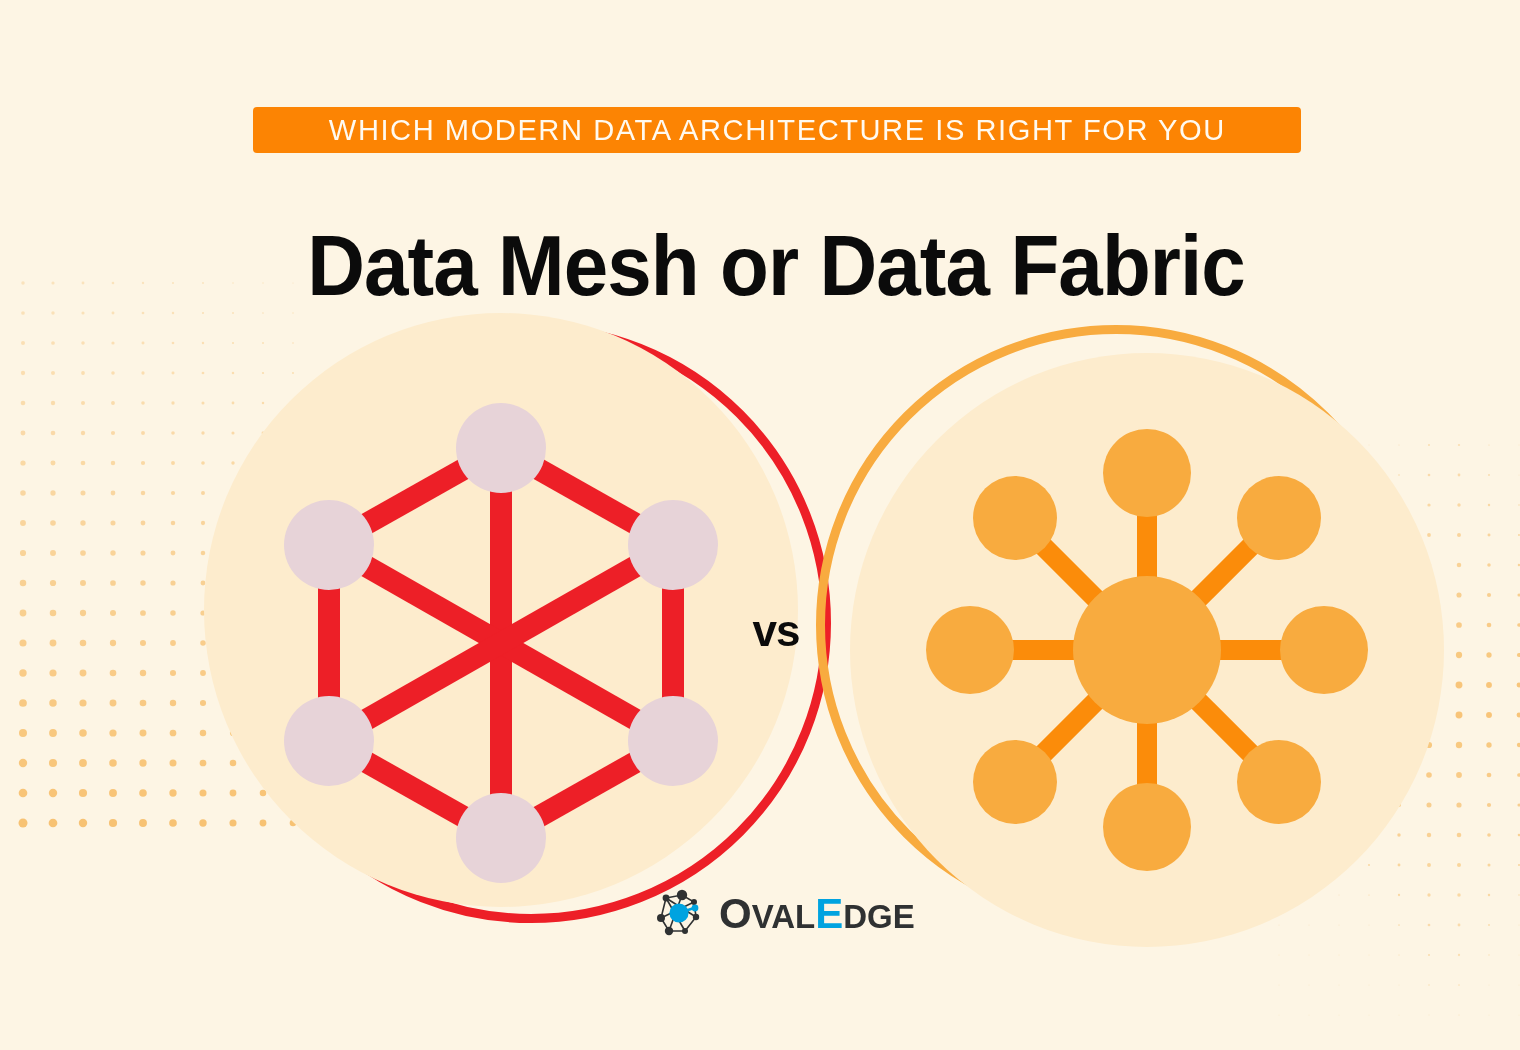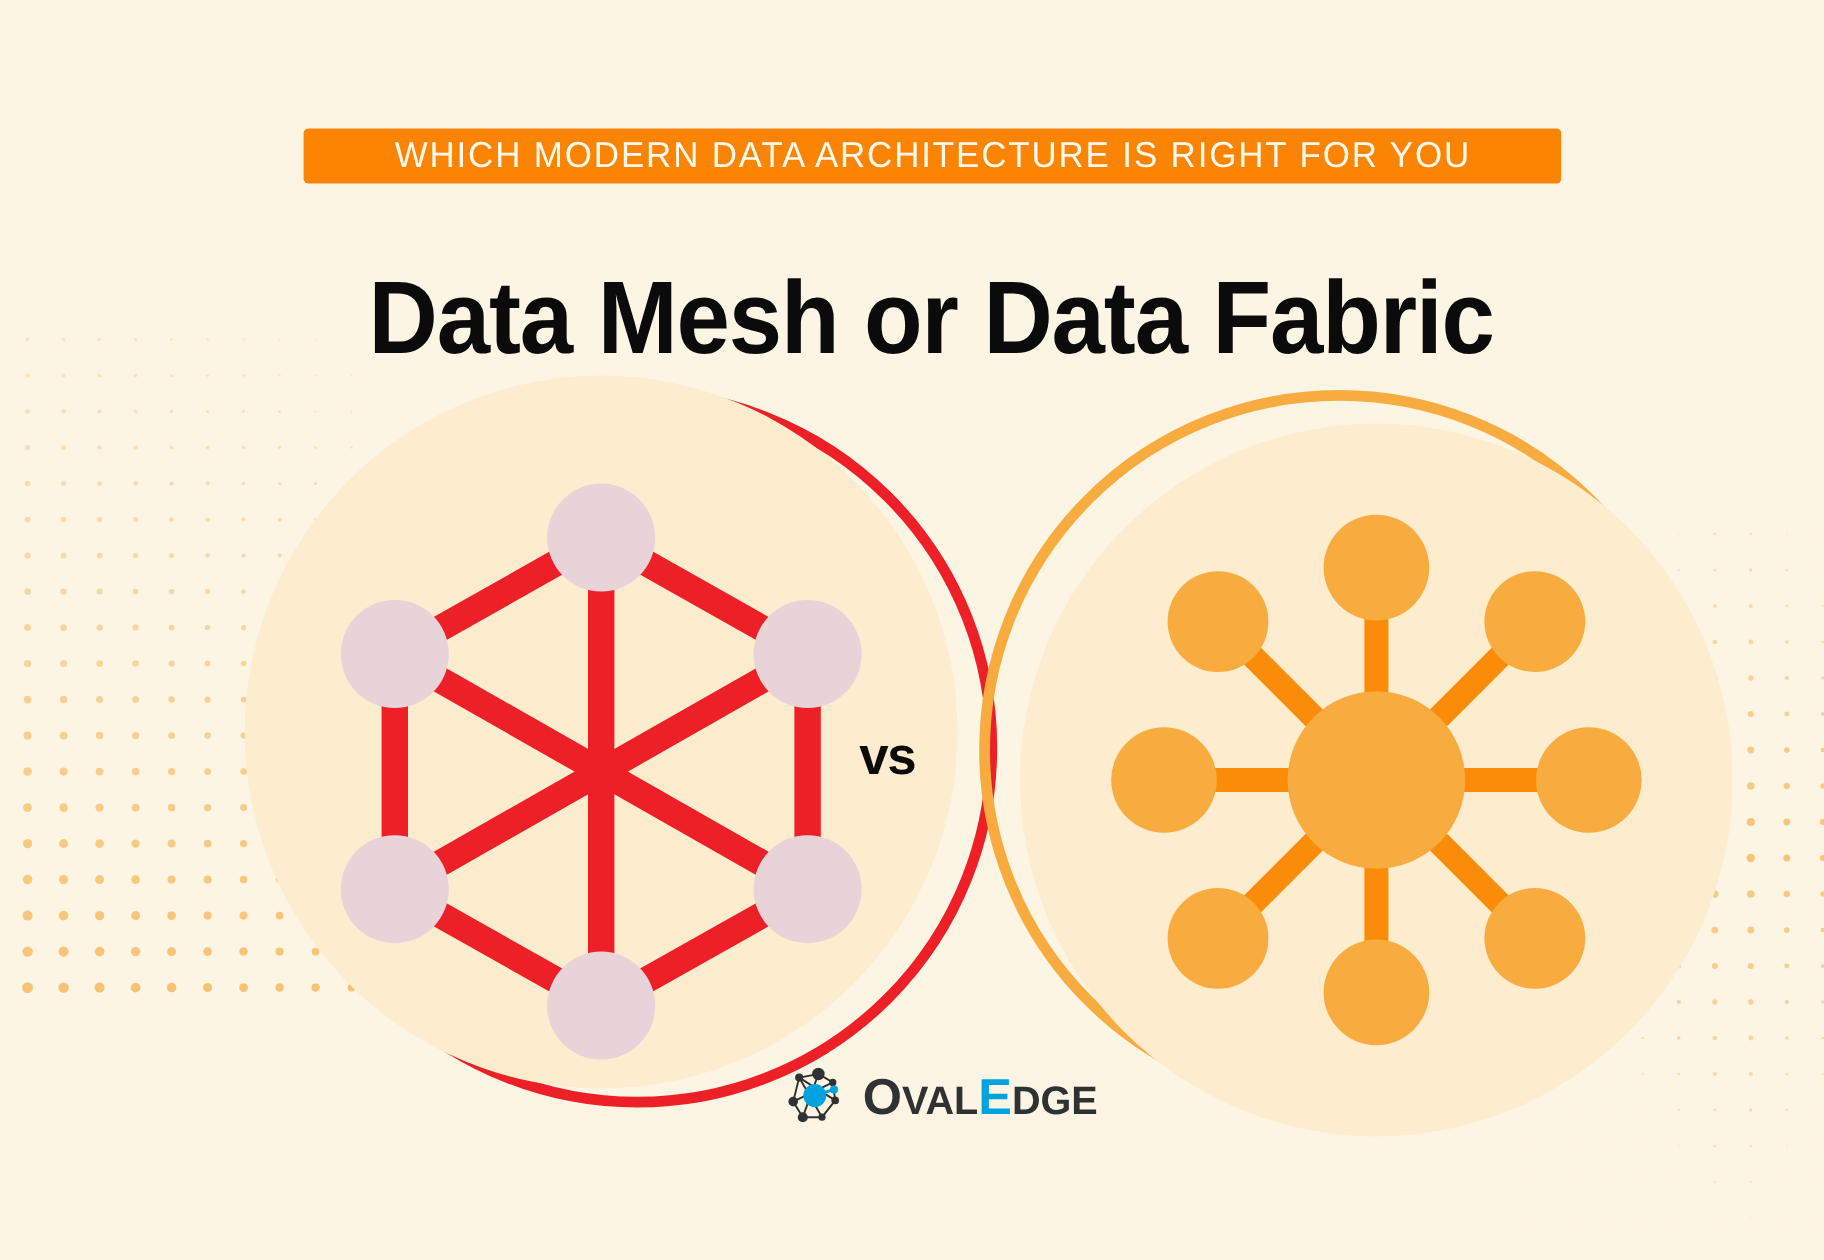--- a/index.html
+++ b/index.html
@@ -93,21 +93,21 @@
   #fabric-ring  { left: 10px;  top: 20px;  width: 600px; height: 600px;
                   border: 9px solid #f8ab3f; }
   #fabric-disc  { left: 44px;  top: 48px;  width: 594px; height: 594px; }
 
   
   #vs-label {
     position: absolute;
     left: 700px;
     top: 606px;
     width: 120px;
-    text-align: left;
+    text-align: center;
     font-size: 44px;
     font-weight: bold;
     color: #0b0b0b;
     letter-spacing: -1px;
     font-family: "Liberation Sans", sans-serif;
   }
 
   
   #brand-logo {
     position: absolute;

